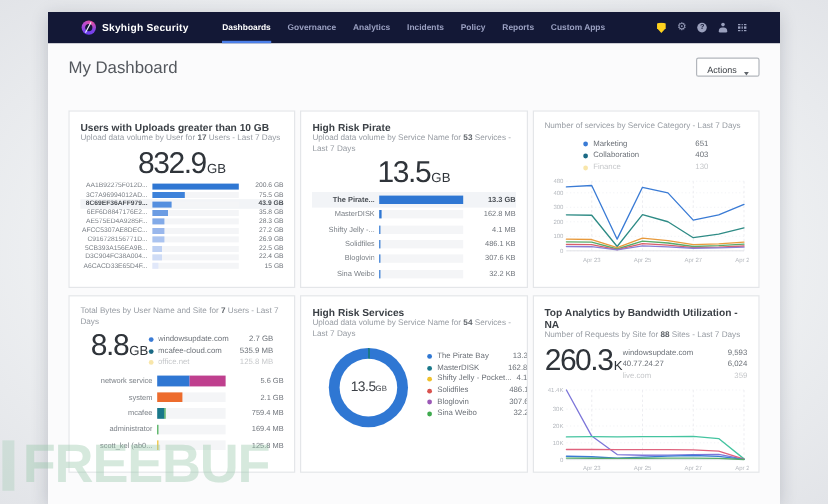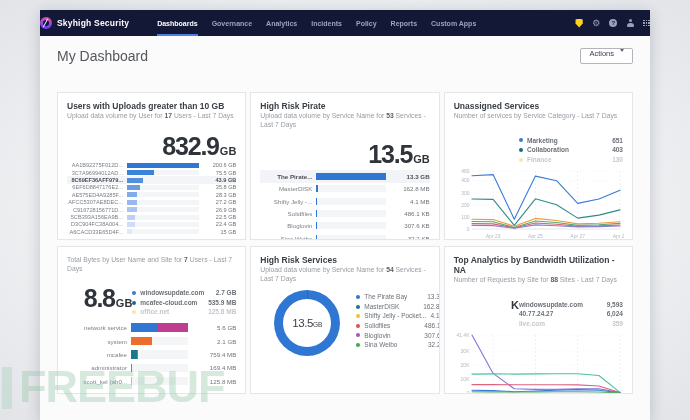--- a/index.html
+++ b/index.html
@@ -2,21 +2,21 @@
 <html><head>
 <meta charset="utf-8">
 <style>
   * { margin:0; padding:0; box-sizing:border-box; }
   html,body { width:690px; height:420px; overflow:hidden; }
   body { font-family:"Liberation Sans",sans-serif; background:#e9ebee; position:relative; }
   .stage { position:absolute; inset:0; background:radial-gradient(ellipse at center, #eef0f2 60%, #e2e4e8 100%); }
   .app { position:absolute; left:40px; top:10px; width:610px; height:410px; background:#fbfbfc; box-shadow:0 3px 14px rgba(30,35,60,.22); }
 
   
-  .nav { height:26px; background:#131836; display:flex; align-items:stretch; padding:0 0; }
+  .nav { height:26px; background:#131836; display:flex; align-items:stretch; padding:0 28px; }
   .brand { display:flex; align-items:center; gap:5px; margin-right:28px; }
   .logo { width:12px; height:12px; border-radius:50%; background:conic-gradient(from 210deg,#6a3ff0,#b44ad6,#e24fa0,#7d42e8,#6a3ff0); position:relative; }
   .logo i { position:absolute; left:3px; top:3px; width:6px; height:6px; border-radius:50%; background:#131836; }
   .logo b { position:absolute; left:5.2px; top:1px; width:1.4px; height:10px; background:#eef; transform:rotate(28deg); border-radius:1px; }
   .brand-name { color:#fff; font-size:8.5px; font-weight:700; letter-spacing:.2px; }
   .nav-items { display:flex; align-items:stretch; gap:14px; flex:1; }
   .nav-item { display:flex; align-items:center; color:#9ba1c2; font-size:7px; font-weight:600; cursor:pointer; border-bottom:2px solid transparent; padding-top:2px; }
   .nav-item.active { color:#fff; border-bottom-color:#4b7fe8; }
   .nav-icons { display:flex; align-items:center; gap:9px; }
   .ic-shield { width:8px; height:9px; background:#ffd21e; clip-path:polygon(50% 0,95% 12%,95% 55%,50% 100%,5% 55%,5% 12%); }
@@ -24,30 +24,30 @@
   .ic-help { width:8px; height:8px; border-radius:50%; background:#9aa0bd; color:#131836; font-size:6px; font-weight:700; display:flex; align-items:center; justify-content:center; }
   .ic-user { width:8px; height:8px; position:relative; }
   .ic-user::before { content:""; position:absolute; left:2.4px; top:0; width:3.2px; height:3.2px; border-radius:50%; background:#9aa0bd; }
   .ic-user::after { content:""; position:absolute; left:0.6px; top:3.8px; width:6.8px; height:4px; border-radius:3px 3px 1px 1px; background:#9aa0bd; }
   .ic-apps { display:grid; grid-template-columns:repeat(3,1.6px); grid-auto-rows:1.6px; gap:1px; }
   .ic-apps i { background:#9aa0bd; }
 
   
   .page-head { height:39px; display:flex; align-items:center; justify-content:space-between; padding:0 17px; }
   .page-title { font-size:14px; color:#54585e; }
-  .actions-btn { display:flex; align-items:flex-start; gap:6px; border:1px solid #b2b6bc; border-radius:2px; background:#fff; height:16px; padding:0 8px; font-size:7.5px; color:#3c4046; cursor:pointer; }
+  .actions-btn { display:flex; align-items:flex-end; gap:6px; border:1px solid #b2b6bc; border-radius:2px; background:#fff; height:16px; padding:0 8px; font-size:7.5px; color:#3c4046; cursor:pointer; }
   .caret { width:0; height:0; border-left:2.8px solid transparent; border-right:2.8px solid transparent; border-top:3.2px solid #60656b; }
 
   
   .grid { display:grid; grid-template-columns:repeat(3,1fr); grid-auto-rows:148px; gap:6px 4px; padding:17px 17px; }
   .card { background:#fff; border:1px solid #e4e6e9; padding:8px 9px 5px; overflow:hidden; display:flex; flex-direction:column; }
   .card-title { font-size:8.5px; font-weight:700; color:#3b4046; line-height:10px; }
   .card-sub { font-size:6.8px; color:#979ca3; line-height:8.6px; margin-top:1px; }
   .card-sub b { color:#5c6167; }
-  .big-row { display:flex; justify-content:flex-end; align-items:flex-start; margin-top:13px;font-weight:bold; }
+  .big-row { display:flex; justify-content:center; align-items:flex-start; margin-top:3px; }
   .big { display:flex; align-items:flex-end; color:#2f343a; }
   .big .v { font-size:25px; line-height:24px; letter-spacing:-1.2px; }
   .big .u { font-size:11px; line-height:14px; margin-left:1px; }
 
   
   .legend { width:104px; margin-top:2px; }
   .lg-row { display:flex; align-items:center; gap:4px; font-size:6.5px; line-height:9.6px; color:#6b7077; cursor:pointer; }
   .lg-row.muted { opacity:.4; }
   .lg-dot { width:4px; height:4px; border-radius:50%; flex:none; }
   .lg-name { flex:1; white-space:nowrap; overflow:hidden; }
@@ -274,21 +274,20 @@
             <div class="brow">
               <span class="blabel">Sina Weibo</span>
               <span class="btrack">
                 <span class="bseg" style="width: 0.35%; background: rgb(47, 119, 211);"></span>
               </span>
               <span class="bval">32.2 KB</span>
             </div>
           </div>
         </div>
         <div class="card">
-          <div class="card-title">Unassigned Services</div>
           <div class="card-sub"><span>Number of services by Service Category - Last 7 Days</span><b></b><span></span></div>
           <div class="big-row">
             <div class="legend">
               <div class="lg-row">
                 <span class="lg-dot" style="background: rgb(58, 123, 213);"></span>
                 <span class="lg-name">Marketing</span>
                 <span class="lg-val">651</span>
               </div>
               <div class="lg-row">
                 <span class="lg-dot" style="background: rgb(27, 106, 133);"></span>
@@ -441,20 +440,21 @@
                 <span class="lg-val">32.2 KB</span>
               </div>
             </div>
           </div>
         </div>
         <div class="card">
           <div class="card-title">Top Analytics by Bandwidth Utilization - NA</div>
           <div class="card-sub"><span>Number of Requests by Site for </span><b>88</b><span> Sites - Last 7 Days</span></div>
           <div class="big-row">
             <div class="big">
+              <span class="v">260.3</span>
               <span class="u">K</span>
             </div>
             <div class="legend">
               <div class="lg-row">
                 <span class="lg-name">windowsupdate.com</span>
                 <span class="lg-val">9,593</span>
               </div>
               <div class="lg-row">
                 <span class="lg-name">40.77.24.27</span>
                 <span class="lg-val">6,024</span>

